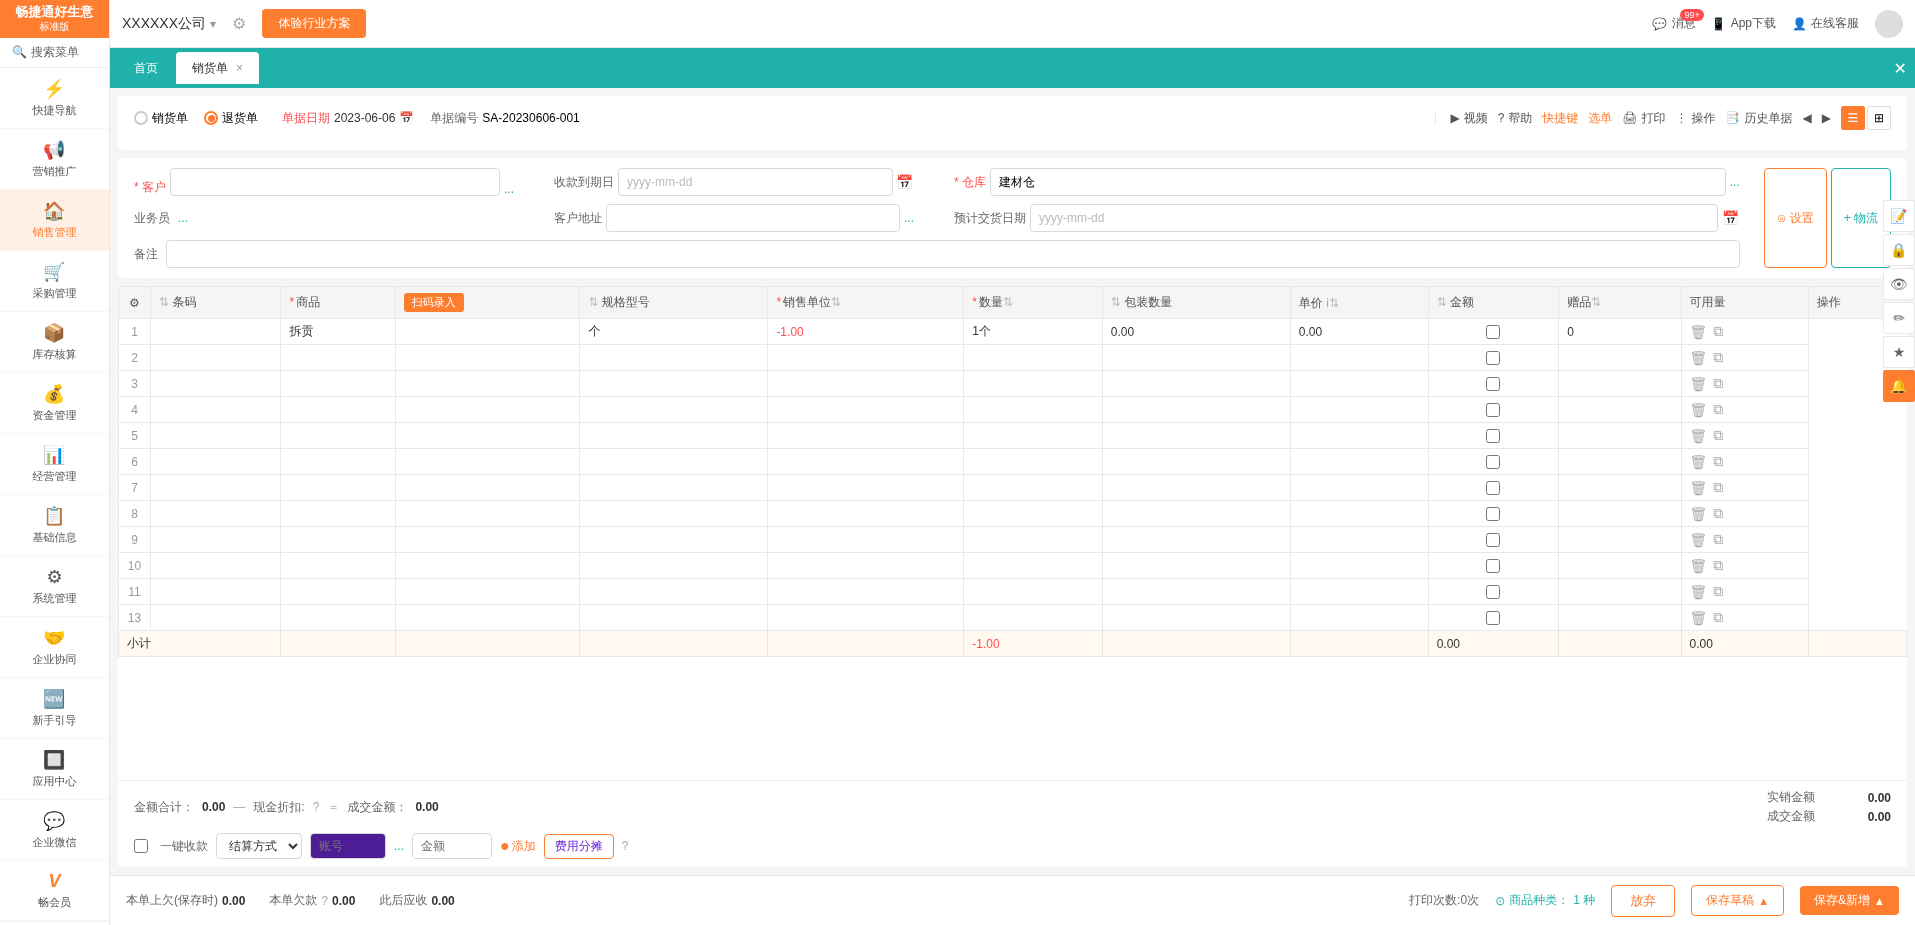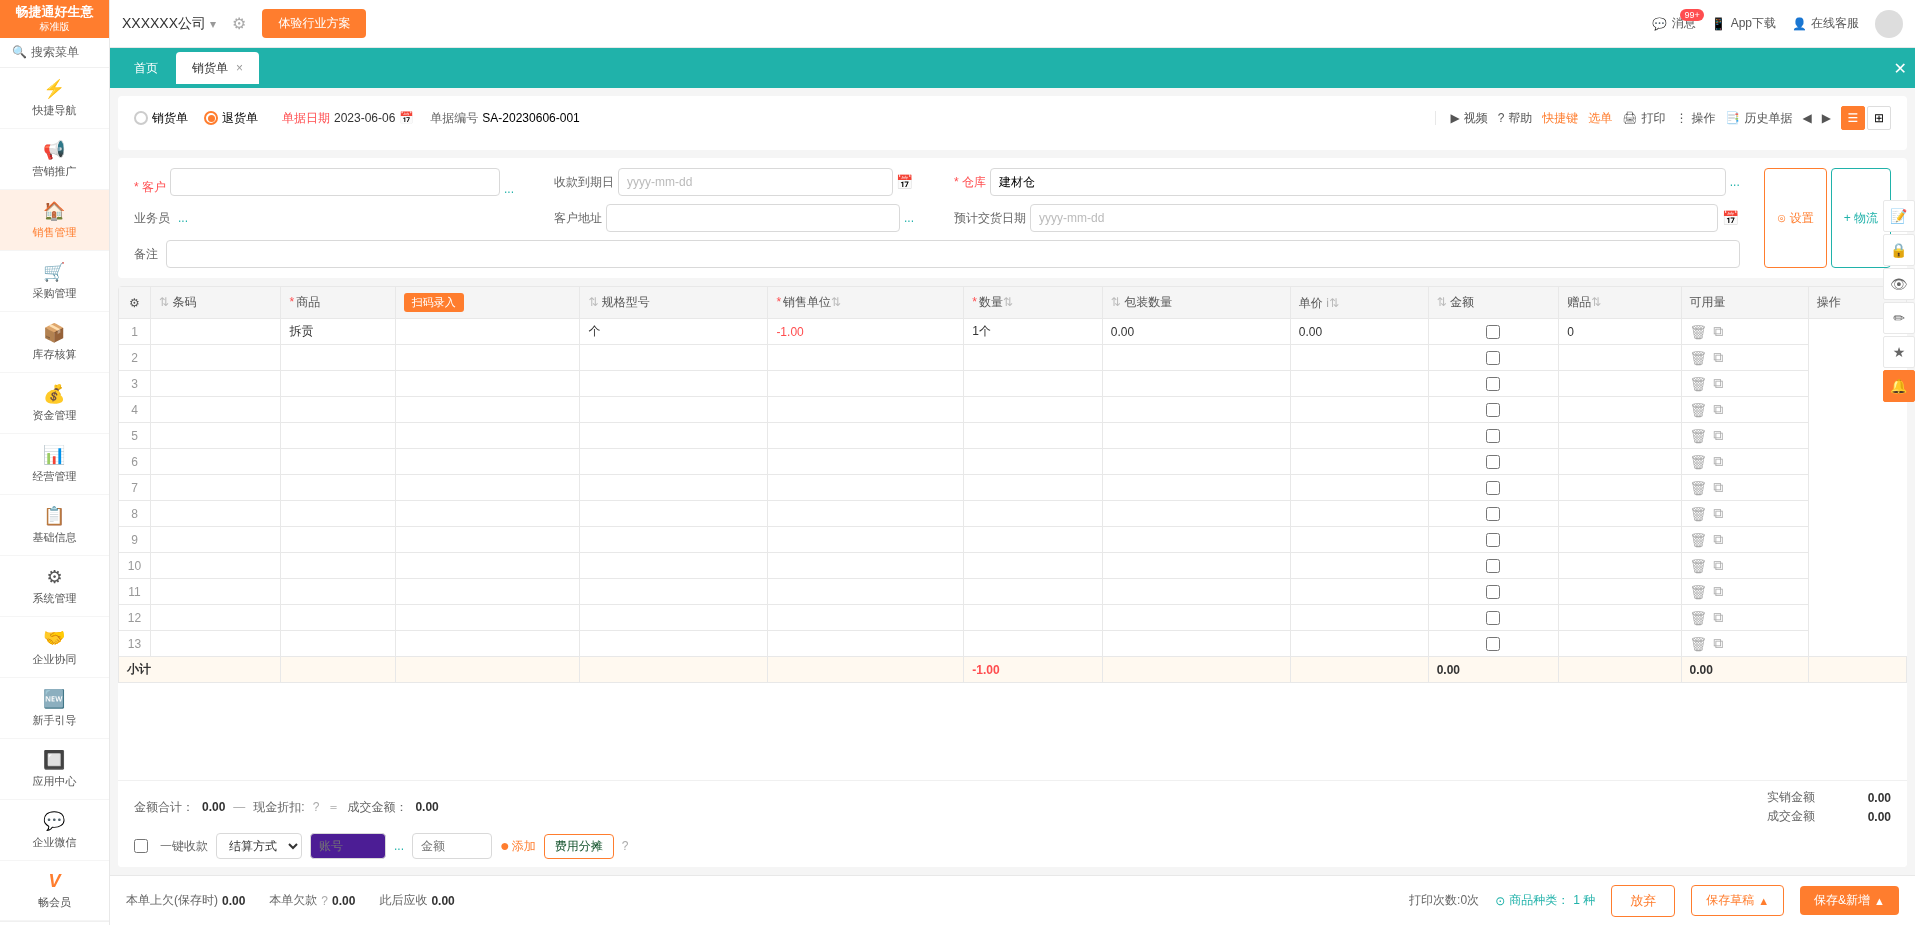--- a/index.html
+++ b/index.html
@@ -85,21 +85,21 @@
     thead tr { background: #f5f5f5; }
     th { border: 1px solid #e8e8e8; padding: 6px 8px; text-align: left; font-weight: normal; white-space: nowrap; color: #555; position: relative; }
     td { border: 1px solid #e8e8e8; padding: 4px 8px; color: #333; }
     td.num-cell { text-align: center; color: #999; }
     td.red { color: #ff4d4f; }
     .table-col-gear { width: 32px; text-align: center; }
     .scan-btn { background: #ff7d2e; color: #fff; border: none; border-radius: 3px; padding: 2px 8px; cursor: pointer; font-size: 11px; }
     .required-star { color: #ff4d4f; margin-right: 2px; }
     .col-sort { color: #bbb; cursor: pointer; }
     .subtotal-row { background: #fff9f0; }
-    .subtotal-row td { color: #ff4d4f; font-weight: bold; }
+    .subtotal-row td { color: #ff4d4f; font-weight: normal; }
     .subtotal-row td.black { color: #333; }
     .row-ops { display: flex; gap: 6px; align-items: center; }
     .row-op-btn { color: #aaa; cursor: pointer; font-size: 14px; }
 
     
     .footer-summary { background: #fff; border-top: 1px solid #f0f0f0; padding: 8px 16px; flex-shrink: 0; }
     .footer-row1 { display: flex; align-items: center; gap: 8px; margin-bottom: 8px; }
     .footer-amount-label { color: #666; }
     .footer-amount-val { color: #333; font-weight: bold; }
     .footer-discount-label { color: #666; }
@@ -110,21 +110,21 @@
     .footer-deal-val { color: #333; font-weight: bold; }
 
     
     .footer-payment { display: flex; align-items: center; gap: 8px; }
     .one-click-checkbox { width: 14px; height: 14px; cursor: pointer; margin-right: 4px; }
     .payment-label { color: #666; }
     .payment-method-select { border: 1px solid #d9d9d9; border-radius: 4px; padding: 3px 8px; height: 26px; color: #333; background: #fff; cursor: pointer; }
     .payment-account { border: 1px solid #d9d9d9; border-radius: 4px; padding: 3px 8px; height: 26px; color: #bbb; background: #4c1d95; width: 76px; }
     .payment-amount { border: 1px solid #d9d9d9; border-radius: 4px; padding: 3px 8px; height: 26px; color: #333; background: #fff; width: 80px; }
     .add-btn { display: flex; align-items: center; gap: 2px; color: #ff7d2e; cursor: pointer; }
-    .expense-btn { border: 1px solid #ff7d2e; color: #14532d; border-radius: 4px; padding: 3px 10px; background: #fff; cursor: pointer; }
+    .expense-btn { border: 1px solid #ff7d2e; color: #6d28d9; border-radius: 4px; padding: 3px 10px; background: #fff; cursor: pointer; }
     .question-circle { color: #aaa; cursor: pointer; }
 
     
     .status-bar { height: 50px; background: #fff; border-top: 1px solid #e8e8e8; display: flex; align-items: center; padding: 0 16px; gap: 24px; flex-shrink: 0; }
     .status-item { display: flex; align-items: center; gap: 4px; color: #555; }
     .status-label { color: #666; }
     .status-val { color: #333; font-weight: bold; }
     .status-q { color: #aaa; cursor: pointer; }
     .print-info { margin-left: auto; color: #666; }
     .product-kind { display: flex; align-items: center; gap: 4px; color: #20b2aa; cursor: pointer; }
@@ -637,43 +637,20 @@
                 </td>
       <td></td>
       <td>
         <div class="row-ops">
           <span class="row-op-btn">🗑</span>
           <span class="row-op-btn">⧉</span>
         </div>
       </td>
     </tr>
               <tr>
-      <td class="num-cell">12</td>
-      <td></td>
-      <td style="color:#333;"></td>
-      <td></td>
-      <td></td>
-      <td class=""></td>
-      <td></td>
-      <td></td>
-      <td></td>
-      <td>
-                  <div class="checkbox-cell">
-                    <input type="checkbox" style="">
-                  </div>
-                </td>
-      <td></td>
-      <td>
-        <div class="row-ops">
-          <span class="row-op-btn">🗑</span>
-          <span class="row-op-btn">⧉</span>
-        </div>
-      </td>
-    </tr>
-              <tr>
       <td class="num-cell">13</td>
       <td></td>
       <td style="color:#333;"></td>
       <td></td>
       <td></td>
       <td class=""></td>
       <td></td>
       <td></td>
       <td></td>
       <td>

